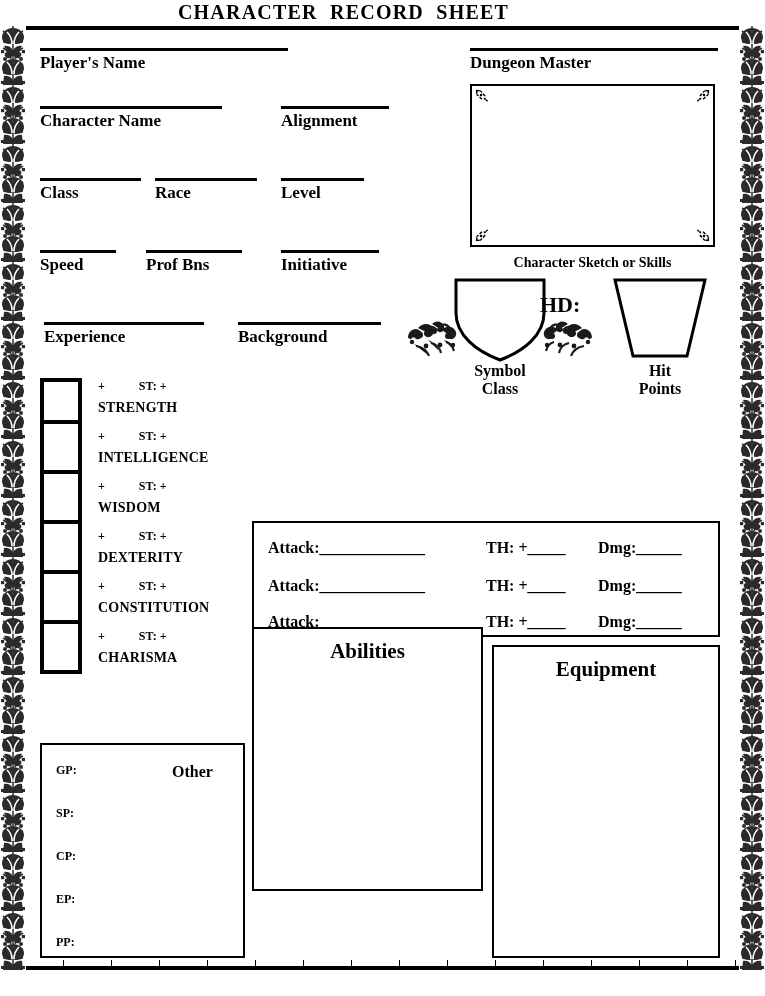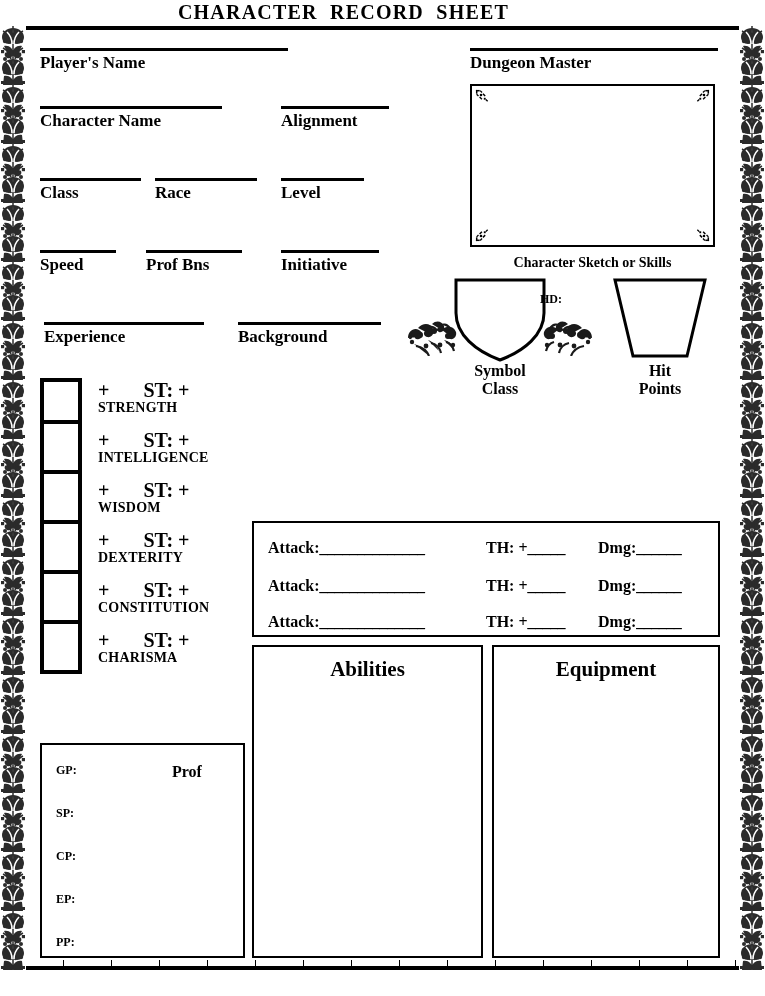--- a/index.html
+++ b/index.html
@@ -80,40 +80,40 @@
   
   .shield-wrap { position: absolute; left: 452px; top: 277px; width: 96px; height: 85px; }
   .flourish-l { position: absolute; left: 406px; top: 318px; width: 56px; height: 38px; }
   .flourish-r { position: absolute; left: 538px; top: 318px; width: 56px; height: 38px; transform: scaleX(-1); }
   .ac-cap {
     position: absolute; left: 440px; top: 362px; width: 120px;
     text-align: center; font-size: 16px; font-weight: bold; line-height: 1.15;
   }
   .hd-lab {
     position: absolute; left: 540px; top: 292px;
-    font-size: 12px; font-weight: bold;
+    font-size: 22px; font-weight: bold;
   }
   .hp-wrap { position: absolute; left: 612px; top: 277px; width: 96px; height: 85px; }
   .hp-cap {
     position: absolute; left: 600px; top: 362px; width: 120px;
     text-align: center; font-size: 16px; font-weight: bold; line-height: 1.15;
   }
 
   
   .abil-stack { position: absolute; left: 40px; top: 378px; width: 200px; }
   .abil-row { position: relative; height: 50px; }
   .abil-box {
     position: absolute; left: 0; top: 0;
     width: 42px; height: 50px;
     border: 4px solid #000; background: #fff;
   }
   .abil-row + .abil-row .abil-box { margin-top: -4px; top: -4px; height: 54px; }
   .abil-mods {
     position: absolute; left: 58px; top: 1px;
-    font-size: 20px; font-weight: bold; white-space: nowrap;
+    font-size: 12px; font-weight: bold; white-space: nowrap;
   }
   .abil-mods .st { margin-left: 34px; }
   .abil-name {
     position: absolute; left: 58px; top: 22px;
     font-size: 14px; font-weight: bold; letter-spacing: 0.2px;
     white-space: nowrap;
   }
 
   
   .panel { position: absolute; border: 2px solid #000; background: #fff; }
@@ -124,21 +124,21 @@
 
   #attack-panel { left: 252px; top: 521px; width: 468px; height: 116px; }
   .atk-row {
     position: absolute; left: 14px; width: 440px;
     font-size: 16px; font-weight: bold; white-space: nowrap;
   }
   .atk-row .u { text-decoration: underline; letter-spacing: -0.5px; }
   .atk-row .c2 { position: absolute; left: 218px; }
   .atk-row .c3 { position: absolute; left: 330px; }
 
-  #abilities-panel { left: 252px; top: 645px; width: 231px; height: 313px; }
+  #abilities-panel { left: 252px; top: 627px; width: 231px; height: 264px; }
   #equipment-panel { left: 492px; top: 645px; width: 228px; height: 313px; }
   #abilities-panel .panel-title,
   #equipment-panel .panel-title {
     display: block; text-align: center; margin-top: 10px; font-size: 21px;
   }
 
   #money-panel { left: 40px; top: 743px; width: 205px; height: 215px; }
   .money-row {
     position: absolute; left: 14px;
     font-size: 12px; font-weight: bold;
@@ -1772,21 +1772,21 @@
     </div>
 
   <div class="panel" id="abilities-panel">
     <span class="panel-title">Abilities</span>
   </div>
   <div class="panel" id="equipment-panel">
     <span class="panel-title">Equipment</span>
   </div>
 
   <div class="panel" id="money-panel">
-    <span class="money-other">Prof</span>
+    <span class="money-other">Other</span>
   <div class="money-row" style="top:18px">GP:</div>
       <div class="money-row" style="top:61px">SP:</div>
       <div class="money-row" style="top:104px">CP:</div>
       <div class="money-row" style="top:147px">EP:</div>
       <div class="money-row" style="top:190px">PP:</div>
     </div>
 
 </div>
 
 </body></html>

